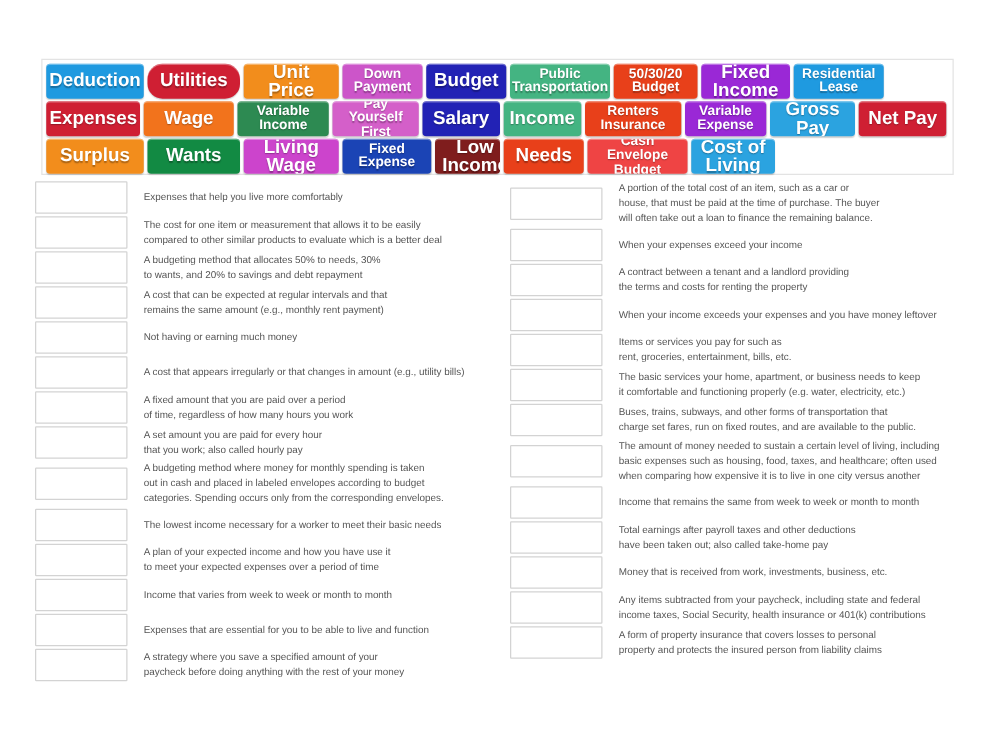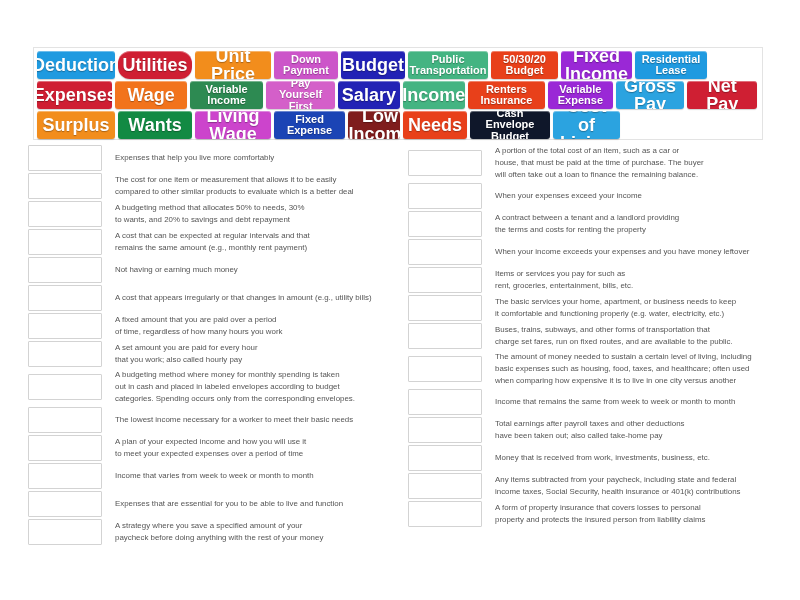--- a/index.html
+++ b/index.html
@@ -54,21 +54,21 @@
     line-height: 1.02;
     box-sizing: border-box;
     padding: 0 4px;
     text-shadow: 0 1px 1px rgba(0,0,0,0.30);
     box-shadow: inset 0 1px 0 rgba(255,255,255,0.35),
                 0 1px 1px rgba(0,0,0,0.18);
     cursor: pointer;
     overflow: hidden;
     white-space: pre-line;
   }
-  .tile.one-line { font-size: 18px; }
+  .tile.one-line { font-size: 15px; }
   .tile.two-line { font-size: 11px; }
 
   
   .col {
     position: absolute;
     top: 145px;
     width: 382px;
   }
   #col-left  { left: 28px; }
   #col-right { left: 408px; }
@@ -135,21 +135,21 @@
         <div class="tile one-line" style="background: rgb(207, 31, 51); width: 72px;">Net Pay</div>
       </div>
       <div class="tile-row">
         <div class="tile one-line" style="background: rgb(242, 141, 28); width: 78px;">Surplus</div>
         <div class="tile one-line" style="background: rgb(18, 138, 67); width: 74px;">Wants</div>
         <div class="tile one-line" style="background: rgb(204, 68, 204); width: 76px;">Living Wage</div>
         <div class="tile two-line" style="background: rgb(27, 68, 181); width: 71px;">Fixed
 Expense</div>
         <div class="tile one-line" style="background: #7f1d1d; width: 52px; padding-left: 16px;">Low Income</div>
         <div class="tile one-line" style="background: rgb(232, 64, 26); width: 64px;">Needs</div>
-        <div class="tile two-line" style="background: #0f172a; width: 80px;">Cash Envelope
+        <div class="tile two-line" style="background: #ef4444; width: 80px;">Cash Envelope
 Budget</div>
         <div class="tile one-line" style="background: rgb(43, 163, 224); width: 67px;">Cost of Living</div>
       </div>
     </div>
 
   <div class="col" id="col-left">
       <div class="def-row">
         <div class="drop-slot"></div>
         <div class="def-text">Expenses that help you live more comfortably</div>
       </div>
@@ -191,21 +191,21 @@
         <div class="def-text">A budgeting method where money for monthly spending is taken
 out in cash and placed in labeled envelopes according to budget
 categories. Spending occurs only from the corresponding envelopes.</div>
       </div>
       <div class="def-row">
         <div class="drop-slot"></div>
         <div class="def-text">The lowest income necessary for a worker to meet their basic needs</div>
       </div>
       <div class="def-row">
         <div class="drop-slot"></div>
-        <div class="def-text">A plan of your expected income and how you will use it
+        <div class="def-text">A plan of your expected income and how you have use it
 to meet your expected expenses over a period of time</div>
       </div>
       <div class="def-row">
         <div class="drop-slot"></div>
         <div class="def-text">Income that varies from week to week or month to month</div>
       </div>
       <div class="def-row">
         <div class="drop-slot"></div>
         <div class="def-text">Expenses that are essential for you to be able to live and function</div>
       </div>

